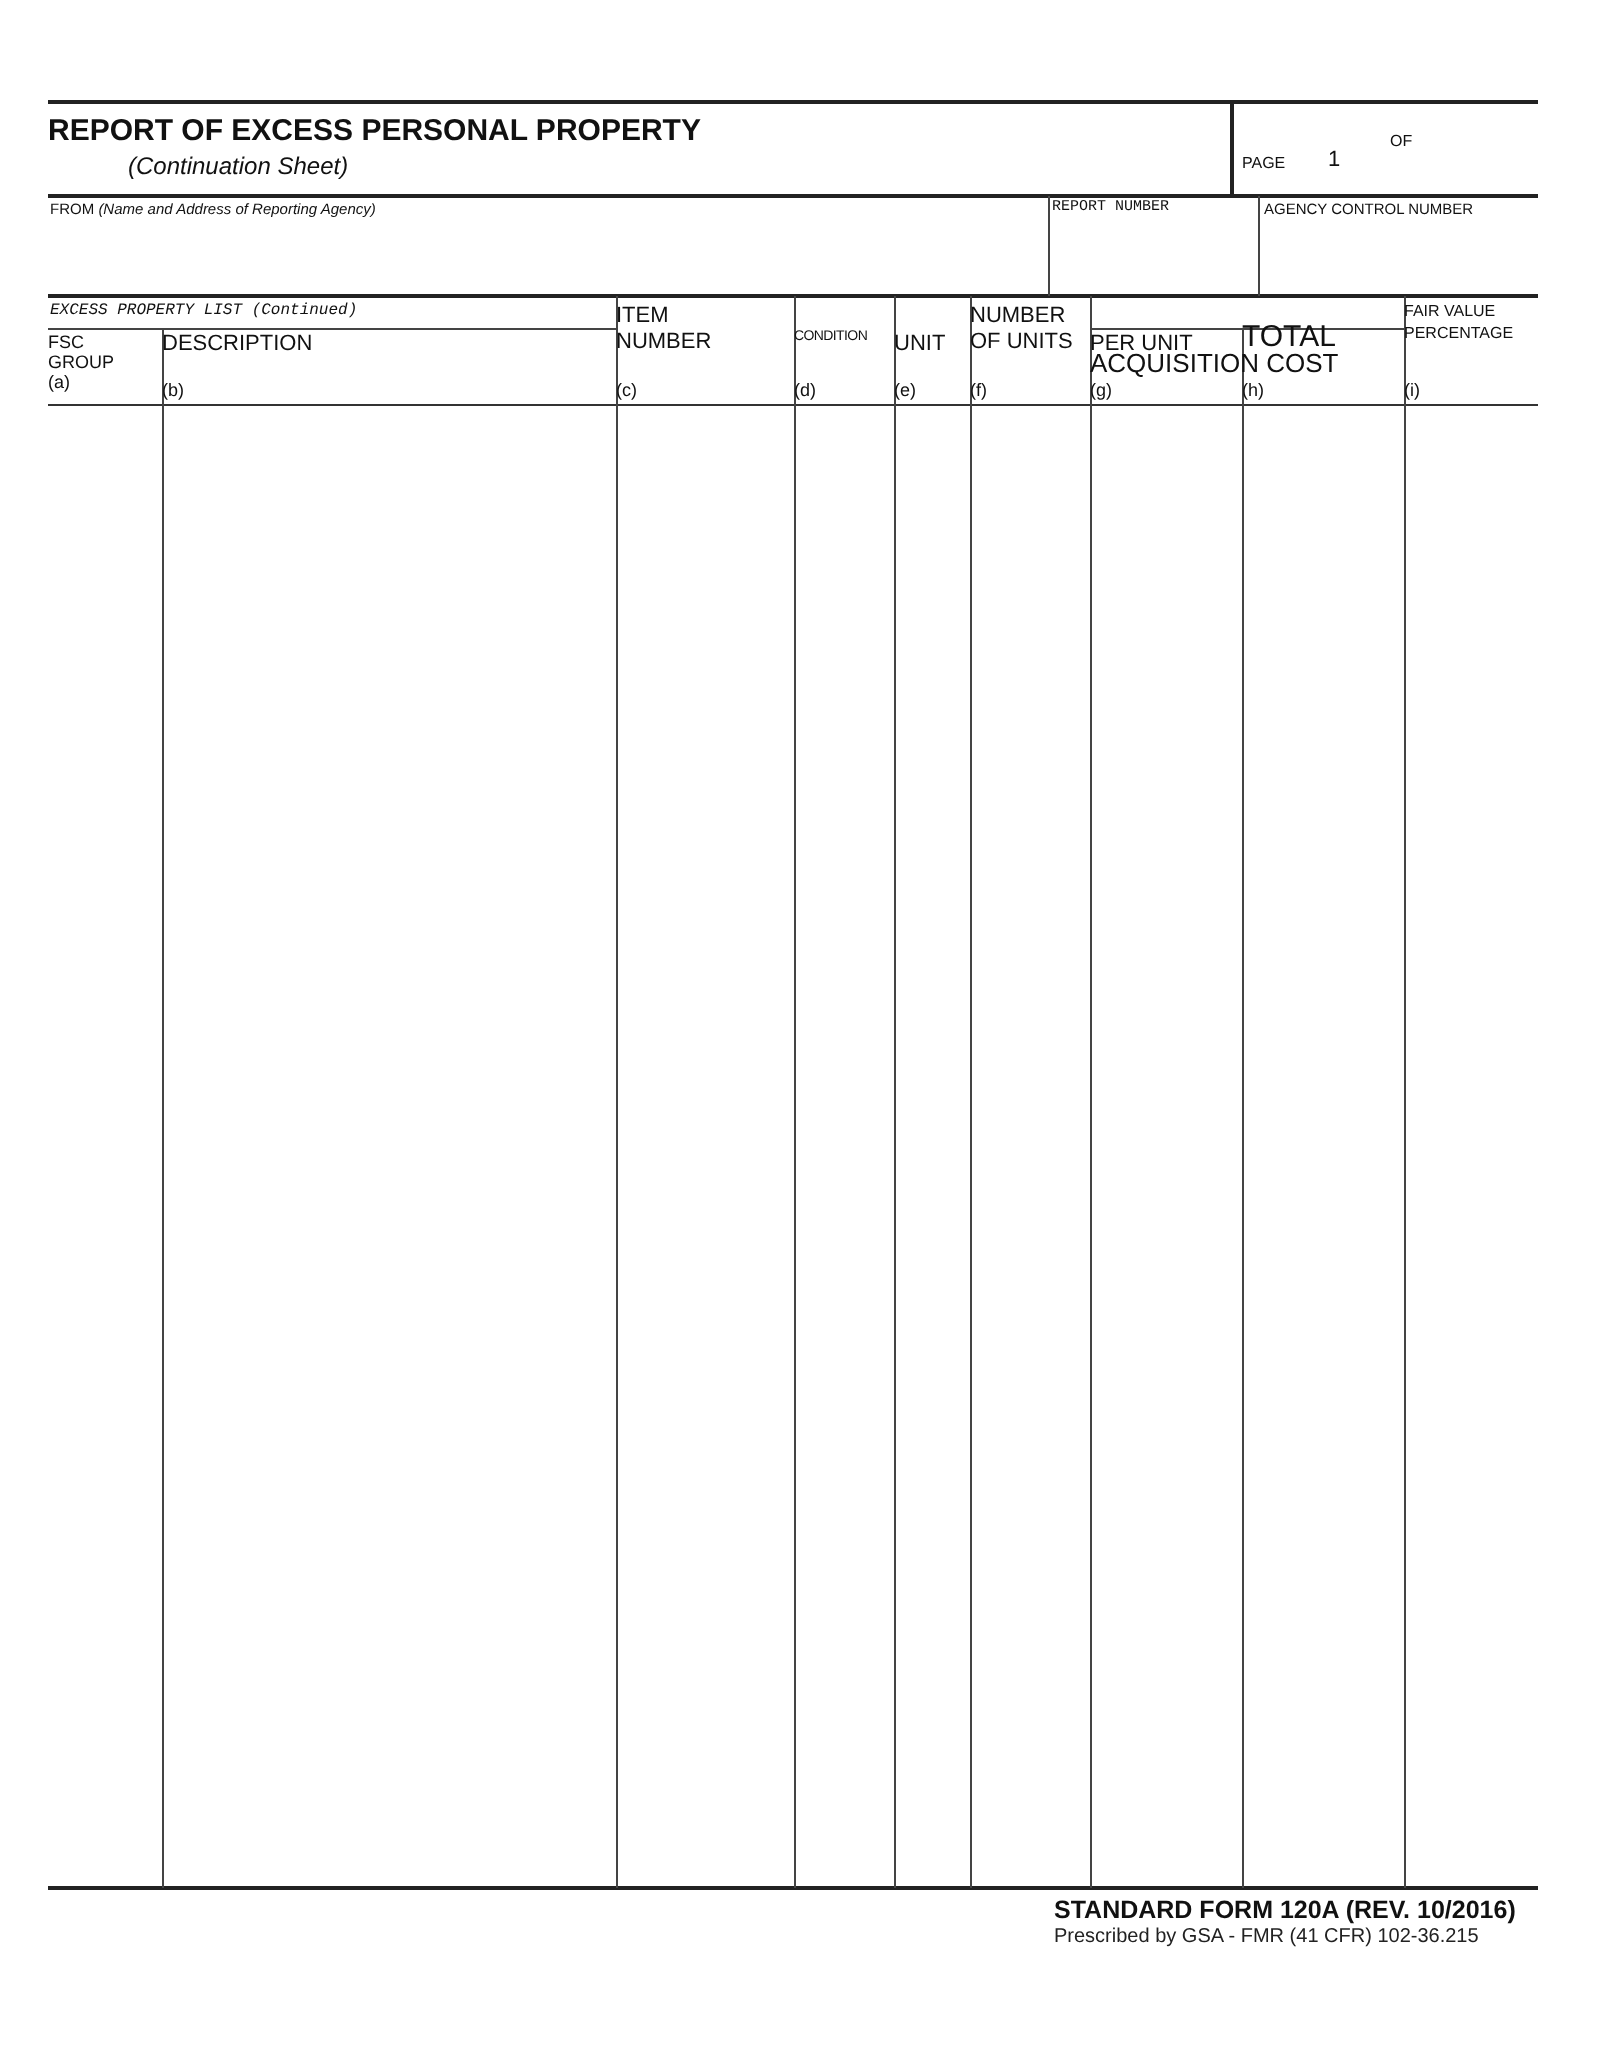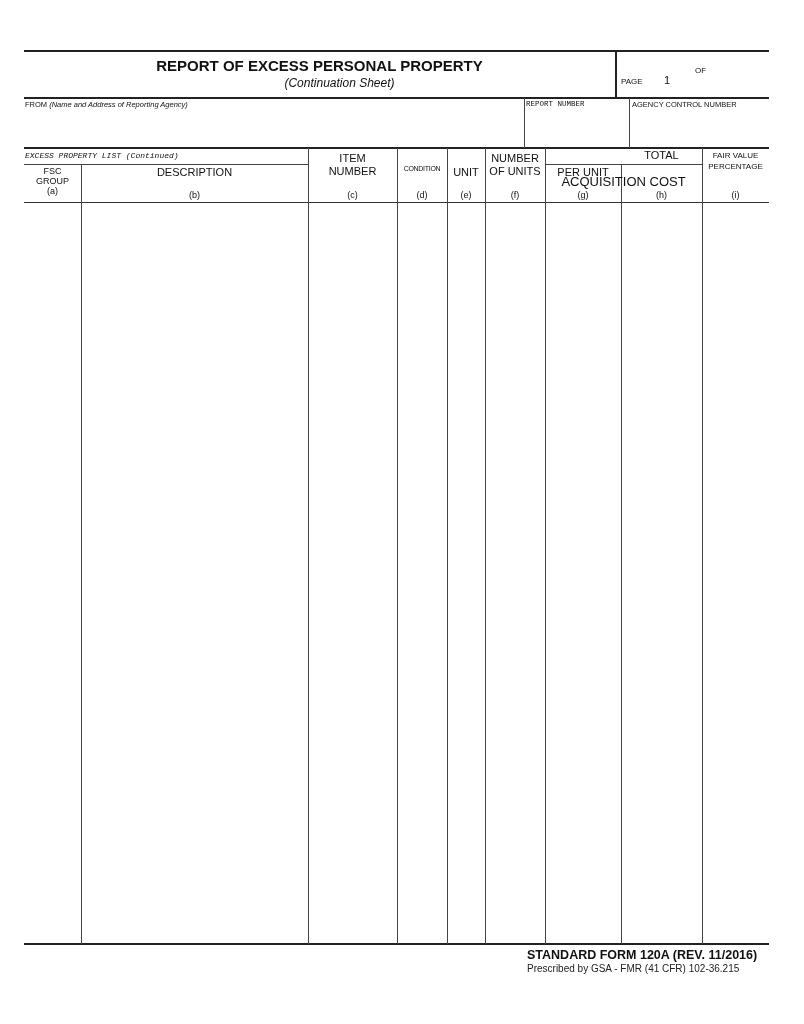--- a/index.html
+++ b/index.html
@@ -1,21 +1,21 @@
 <!DOCTYPE html>
 <html><head>
 <meta charset="utf-8">
 <style>
   html,body{margin:0;padding:0;background:#fff;}
   body{width:804px;height:1024px;position:relative;font-family:"Liberation Sans",sans-serif;color:#111;overflow:hidden;}
   .abs{position:absolute;}
   .hl{position:absolute;background:#222;}
   .vl{position:absolute;background:#444;width:1px;}
   .t{position:absolute;white-space:nowrap;}
-  .c{text-align:center;}
+  .c{text-align:left;}
 </style>
 </head>
 <body>
 
 <div class="hl" style="left:24px;top:50px;width:745px;height:2px;"></div>
 <div class="hl" style="left:24px;top:97px;width:745px;height:2px;"></div>
 <div class="hl" style="left:24px;top:147px;width:745px;height:2px;"></div>
 <div class="hl" style="left:24px;top:164px;width:284px;height:1px;background:#444;"></div>
 <div class="hl" style="left:545px;top:164px;width:157px;height:1px;background:#444;"></div>
 <div class="hl" style="left:24px;top:202px;width:745px;height:1px;background:#333;"></div>
@@ -81,25 +81,25 @@
   <div>NUMBER</div>
   <div>OF UNITS</div>
 </div>
 <div class="t c" style="left:485px;width:60px;top:190px;font-size:9px;">(f)</div>
 
 <div class="t c" style="left:545px;width:157px;top:150px;font-size:13px;margin-top:24px;">ACQUISITION COST</div>
 
 <div class="t c" style="left:545px;width:76px;top:166px;font-size:11px;">PER UNIT</div>
 <div class="t c" style="left:545px;width:76px;top:190px;font-size:9px;">(g)</div>
 
-<div class="t c" style="left:621px;width:81px;top:149px;font-size:11px;">TOTAL</div>
+<div class="t c" style="left:621px;width:81px;top:160px;font-size:15px;">TOTAL</div>
 <div class="t c" style="left:621px;width:81px;top:190px;font-size:9px;">(h)</div>
 
 <div class="t c" style="left:702px;width:67px;top:150px;font-size:8px;line-height:11px;">
   <div>FAIR VALUE</div>
   <div>PERCENTAGE</div>
 </div>
 <div class="t c" style="left:702px;width:67px;top:190px;font-size:9px;">(i)</div>
 
 <div class="abs" style="left:24px;top:203px;width:745px;height:740px;"></div>
 
-<div class="t" style="left:527px;top:948px;font-size:12.5px;font-weight:bold;">STANDARD FORM 120A (REV. 11/2016)</div>
+<div class="t" style="left:527px;top:948px;font-size:12.5px;font-weight:bold;">STANDARD FORM 120A (REV. 10/2016)</div>
 <div class="t" style="left:527px;top:963px;font-size:10px;color:#222;text-align:right;">Prescribed by GSA - FMR (41 CFR) 102-36.215</div>
 
 </body></html>

